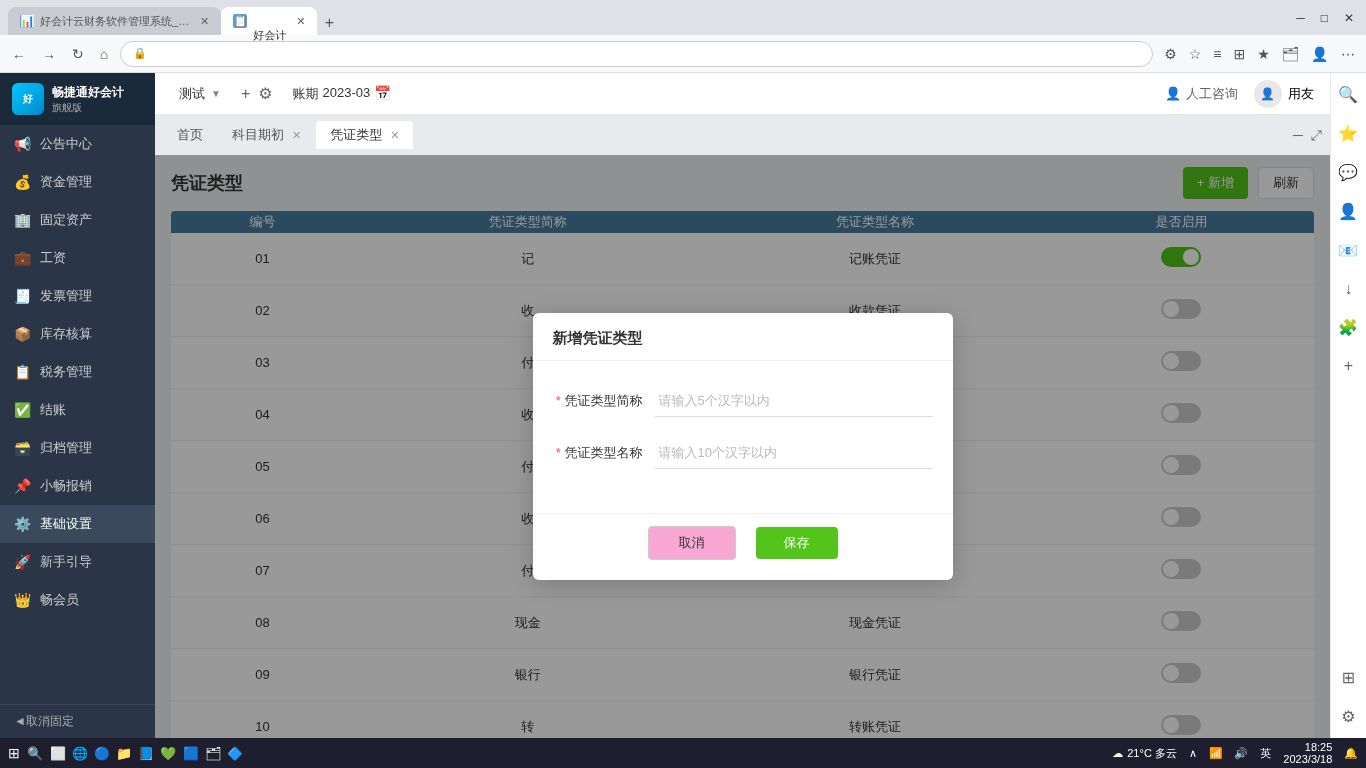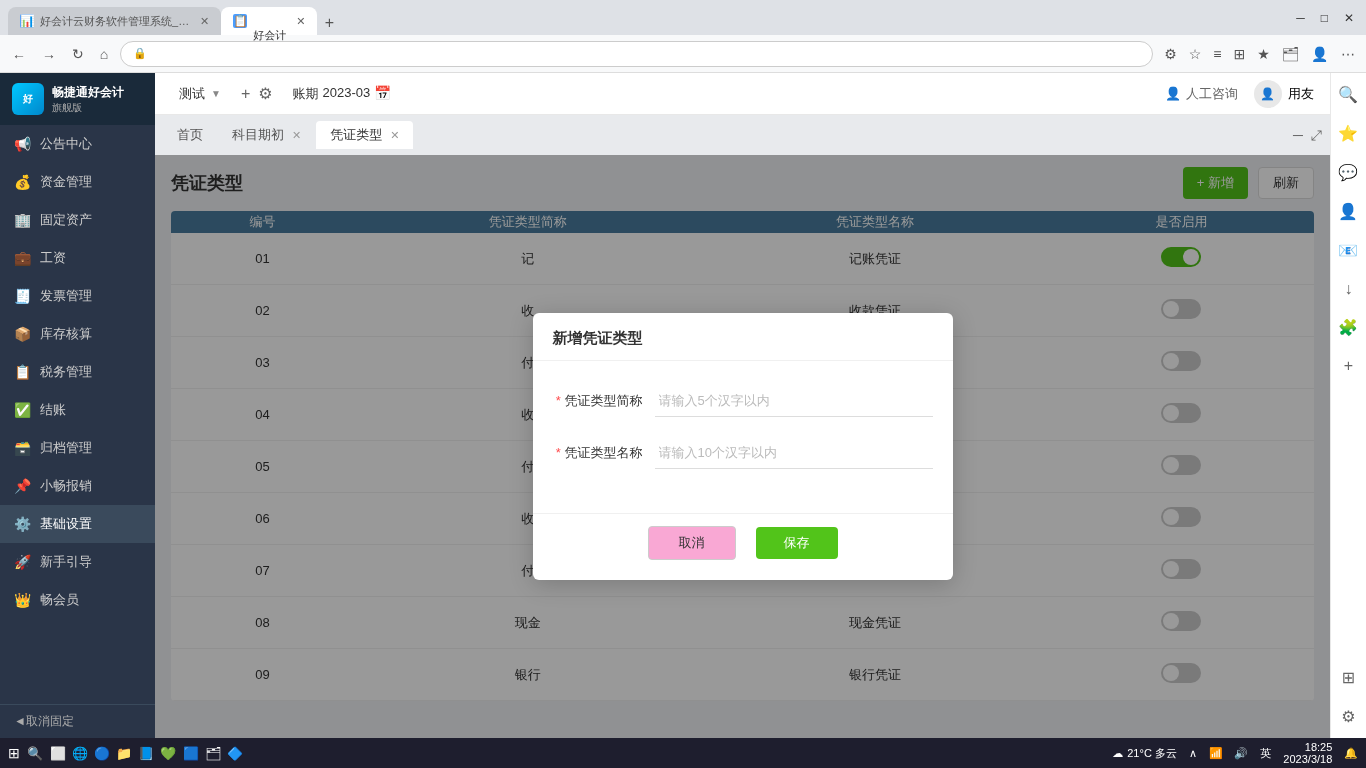--- a/index.html
+++ b/index.html
@@ -361,20 +361,28 @@
     <td>现金</td>
     <td>现金凭证</td>
     <td>
       <div class="toggle off"></div>
     </td>
   </tr>
             <tr>
     <td>09</td>
     <td>银行</td>
     <td>银行凭证</td>
+    <td>
+      <div class="toggle off"></div>
+    </td>
+  </tr>
+            <tr>
+    <td>10</td>
+    <td>转</td>
+    <td>转账凭证</td>
     <td>
       <div class="toggle off"></div>
     </td>
   </tr>
           </tbody>
       </table>
 
       <div class="modal-overlay">
         <div class="modal">
           <div class="modal-header">

